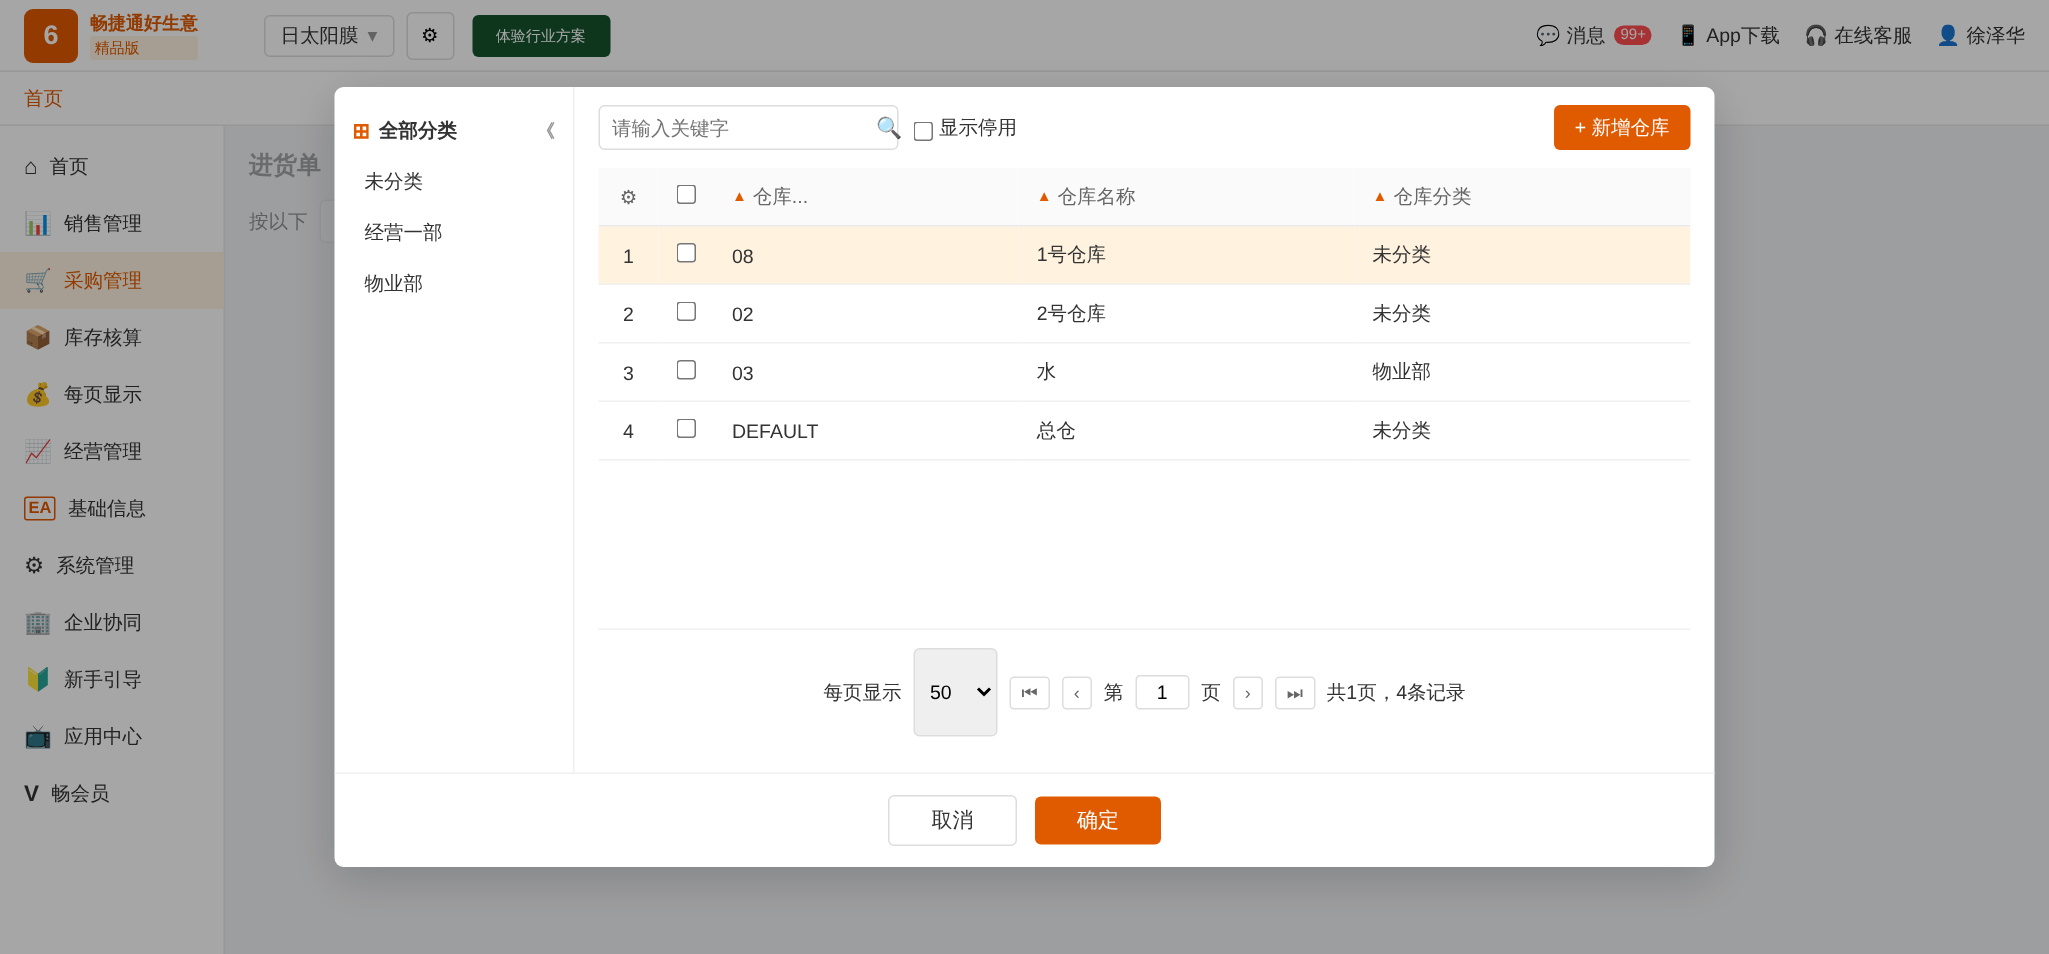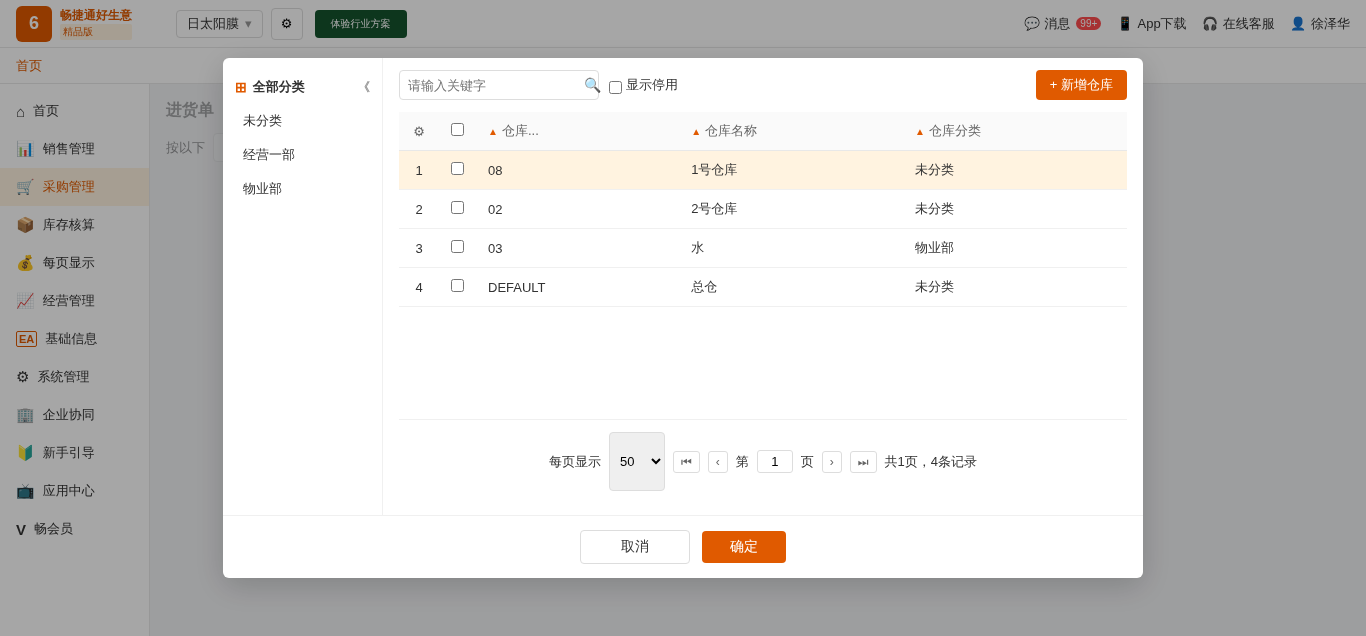--- a/index.html
+++ b/index.html
@@ -248,21 +248,21 @@
     }
 
     
     .modal-footer {
       display: flex; align-items: center; justify-content: center;
       padding: 14px 20px; gap: 12px;
       border-top: 1px solid #f0f0f0;
     }
     .cancel-btn {
       border: 1px solid #ddd; background: #fff;
-      border-radius: 4px; padding: 7px 40px;
+      border-radius: 4px; padding: 7px 28px;
       font-size: 14px; cursor: pointer; color: #333;
     }
     .confirm-btn {
       background: #e05a00; color: #fff;
       border: none; border-radius: 4px;
       padding: 7px 28px; font-size: 14px; cursor: pointer;
     }
 
     
     .bg-content { opacity: 0.4; }

